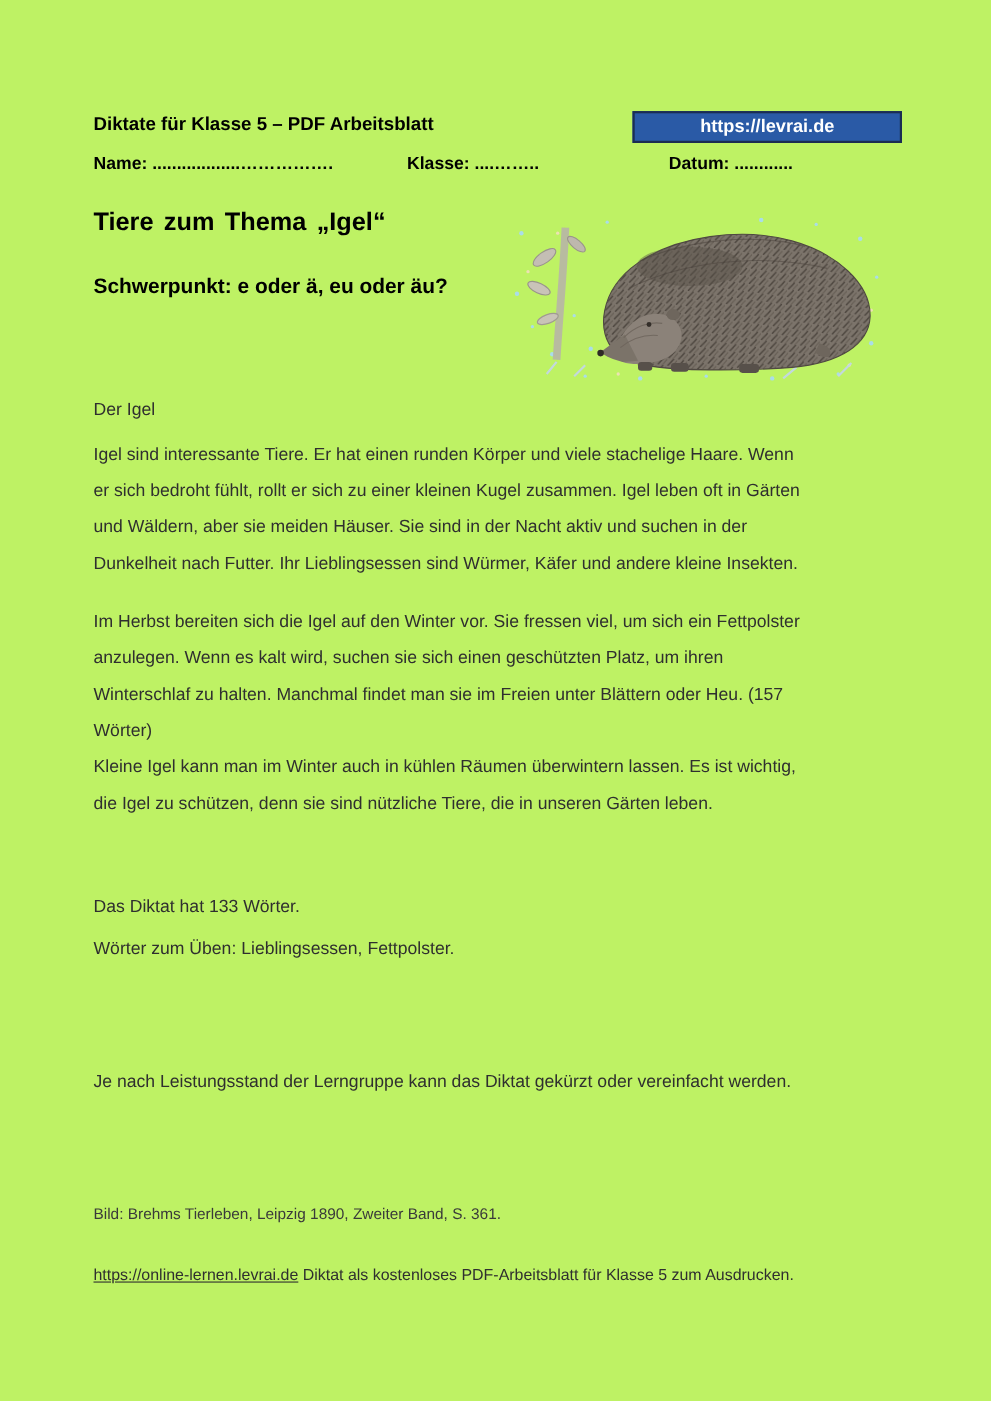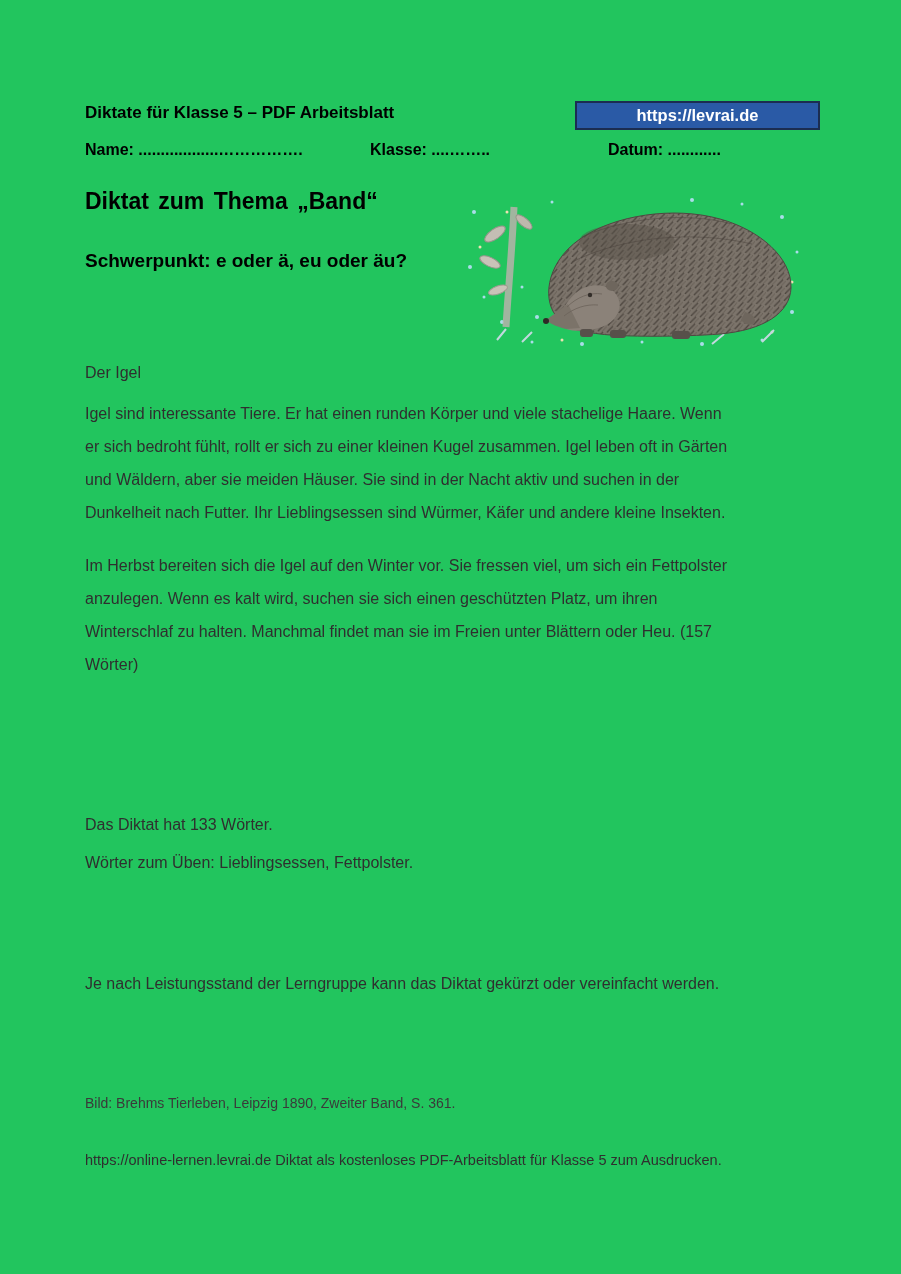--- a/index.html
+++ b/index.html
@@ -1,19 +1,19 @@
 <!DOCTYPE html>
 <html lang="de"><head>
 <meta charset="utf-8">
 <style>
   html,body{margin:0;padding:0;background:#e9e9e9;}
   #page{
     position:relative;
     width:901px;height:1274px;
-    background:#22c55e;
+    background:#bef264;
     font-family:"Liberation Sans", sans-serif;
     color:#2f2f2f;
     overflow:hidden;
     margin:0 auto;
   }
   .abs{position:absolute;}
 
   .header-title{left:85px;top:103px;font-size:17px;font-weight:bold;color:#000;}
   .badge{
     left:575px;top:101px;width:241px;height:25px;
@@ -35,35 +35,35 @@
   .bodytext{font-size:16px;line-height:33px;white-space:pre-line;width:810px;}
   .body-heading{left:85px;top:356px;font-size:16px;}
   .para1{left:85px;top:397px;}
   .para23{left:85px;top:549px;}
   .stats-words{left:85px;top:808px;font-size:16px;}
   .stats-practice{left:85px;top:846px;font-size:16px;}
   .note{left:85px;top:967px;font-size:16px;}
 
   .credit{left:85px;top:1095px;font-size:14px;color:#3a3a3a;}
   .footer{left:85px;top:1147px;font-size:14.5px;line-height:26px;color:#2f2f2f;width:790px;}
-  .footer-link{cursor:pointer;color:#2f2f2f;}
+  .footer-link{text-decoration:underline;cursor:pointer;color:#2f2f2f;}
 </style>
 </head>
 <body>
 
 <div id="page">
 
   <div class="abs header-title">Diktate für Klasse 5 – PDF Arbeitsblatt</div>
   <div class="abs badge" style="background: rgb(42, 90, 166); border-color: rgb(27, 45, 82);">https://levrai.de</div>
 
   <div class="abs name-row f-name">Name: ..................…………….</div>
   <div class="abs name-row f-klasse">Klasse: ....……..</div>
   <div class="abs name-row f-datum">Datum: ............</div>
 
-  <div class="abs doc-title">Diktat zum Thema „Band“</div>
+  <div class="abs doc-title">Tiere zum Thema „Igel“</div>
   <div class="abs doc-subtitle">Schwerpunkt: e oder ä, eu oder äu?</div>
 
   <svg class="abs hedgehog" width="340" height="160" viewBox="0 0 340 160" xmlns="http://www.w3.org/2000/svg" aria-hidden="true">
     <defs>
       <pattern id="spines" width="9" height="7" patternUnits="userSpaceOnUse" patternTransform="rotate(8)">
         <rect width="9" height="7" fill="#7c746b"></rect>
         <path d="M1 7 L6 0" stroke="#4d463f" stroke-width="1.3"></path>
         <path d="M5 7 L9 1" stroke="#665e55" stroke-width="1"></path>
       </pattern>
     </defs>
@@ -127,20 +127,22 @@
   <div class="abs bodytext body-heading">Der Igel</div>
   <div class="abs bodytext para1">Igel sind interessante Tiere. Er hat einen runden Körper und viele stachelige Haare. Wenn
 er sich bedroht fühlt, rollt er sich zu einer kleinen Kugel zusammen. Igel leben oft in Gärten
 und Wäldern, aber sie meiden Häuser. Sie sind in der Nacht aktiv und suchen in der
 Dunkelheit nach Futter. Ihr Lieblingsessen sind Würmer, Käfer und andere kleine Insekten.</div>
   <div class="abs para23">
     <div class="bodytext">Im Herbst bereiten sich die Igel auf den Winter vor. Sie fressen viel, um sich ein Fettpolster
 anzulegen. Wenn es kalt wird, suchen sie sich einen geschützten Platz, um ihren
 Winterschlaf zu halten. Manchmal findet man sie im Freien unter Blättern oder Heu. (157
 Wörter)</div>
+    <div class="bodytext">Kleine Igel kann man im Winter auch in kühlen Räumen überwintern lassen. Es ist wichtig,
+die Igel zu schützen, denn sie sind nützliche Tiere, die in unseren Gärten leben.</div>
   </div>
 
   <div class="abs bodytext stats-words">Das Diktat hat 133 Wörter.</div>
   <div class="abs bodytext stats-practice">Wörter zum Üben: Lieblingsessen, Fettpolster.</div>
   <div class="abs bodytext note">Je nach Leistungsstand der Lerngruppe kann das Diktat gekürzt oder vereinfacht werden.</div>
 
   <div class="abs credit">Bild: Brehms Tierleben, Leipzig 1890, Zweiter Band, S. 361.</div>
 
   <div class="abs footer">
     <div>

